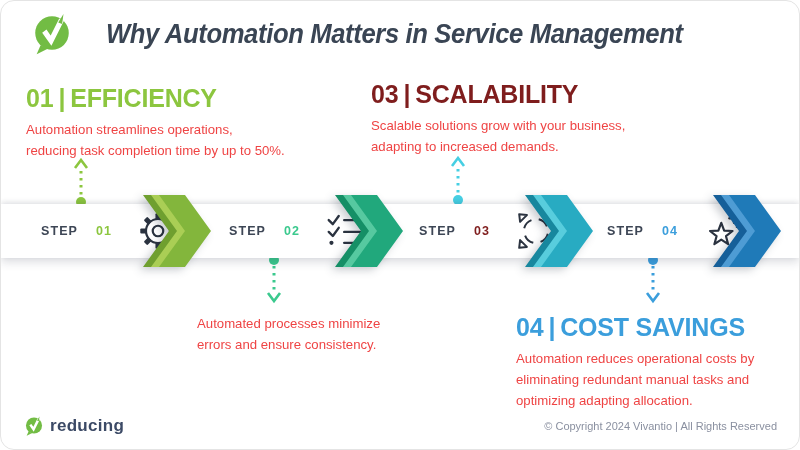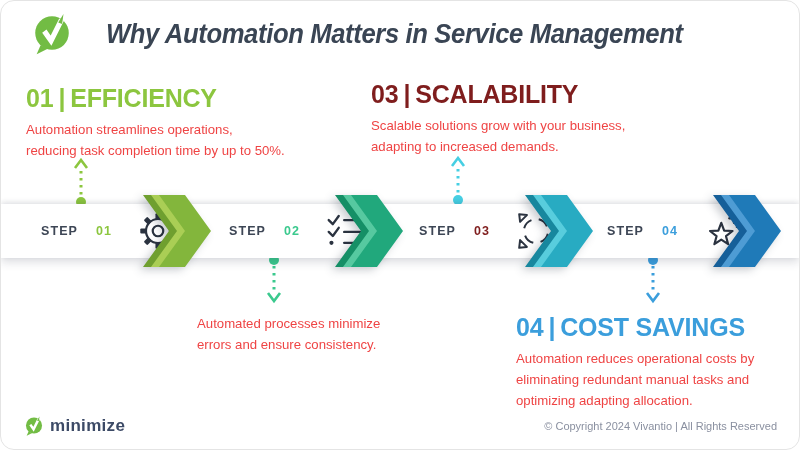--- a/index.html
+++ b/index.html
@@ -196,18 +196,18 @@
   </svg>
 
   <div class="ftr">
     <div class="brand">
       <svg width="22" height="22" viewBox="0 0 48 48">
         <circle cx="24" cy="23" r="17.5" fill="#72bc44"></circle>
         <polygon points="12,36 8,45 20,39" fill="#72bc44"></polygon>
         <polyline points="16,21 23,31 34,9" fill="none" stroke="#ffffff" stroke-width="5.5"></polyline>
         <polygon points="30.5,12 36,3 34.5,13.5" fill="#72bc44"></polygon>
       </svg>
-      <span class="brand-name">minimize</span>
+      <span class="brand-name">reducing</span>
     </div>
     <div class="copyright">© Copyright 2024 Vivantio | All Rights Reserved</div>
   </div>
 
 </div>
 
 </body></html>

